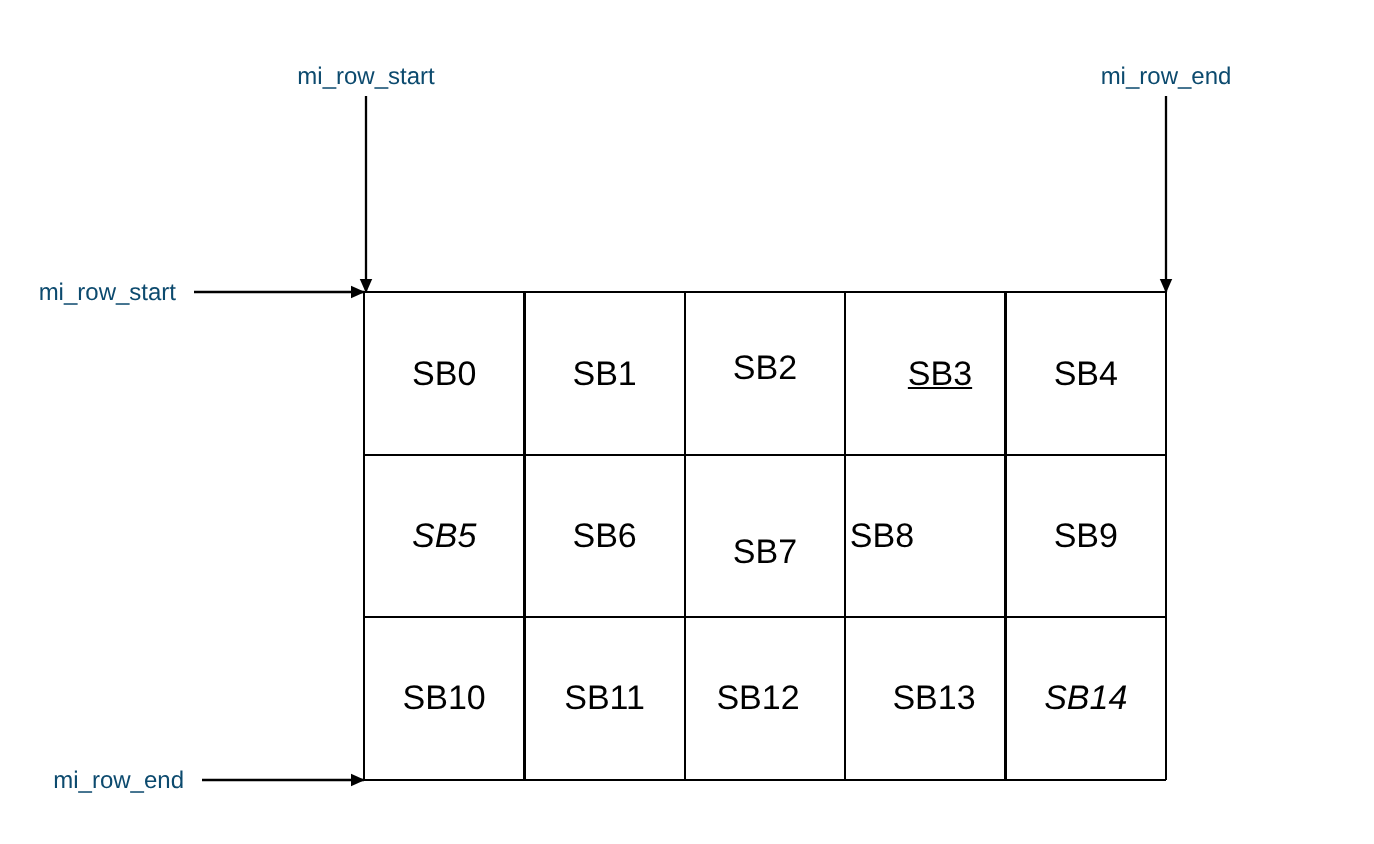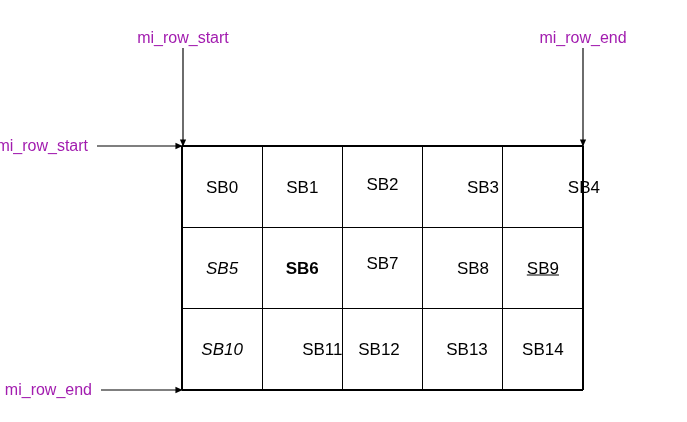--- a/index.html
+++ b/index.html
@@ -46,22 +46,22 @@
     font-size: 17px;
     color: #000000;
     text-align: center;
     line-height: 1;
     white-space: nowrap;
     transform: translate(-50%, -50%);
   }
   .anno-label {
     position: absolute;
     font-family: "Liberation Sans", sans-serif;
-    font-size: 16px;
-    color: #a21caf;
+    font-size: 12px;
+    color: #0c4a6e;
     white-space: nowrap;
     line-height: 1;
   }
   .anno-label.center {
     transform: translate(-50%, -50%);
   }
   .anno-label.right-of {
     transform: translate(-100%, -50%);
   }
 </style>
@@ -93,32 +93,32 @@
         <line x1="583" y1="48" x2="583" y2="146" class="conn-line" marker-end="url(#arrowhead)"></line>
         <line x1="97" y1="146" x2="182" y2="146" class="conn-line" marker-end="url(#arrowhead)"></line>
         <line x1="101" y1="390" x2="182" y2="390" class="conn-line" marker-end="url(#arrowhead)"></line>
       </g>
   </svg>
 
   <div id="cell-labels">
       <div class="cell-label" style="left: 222.1px; top: 186.667px;">SB0</div>
       <div class="cell-label" style="left: 302.3px; top: 186.667px;">SB1</div>
       <div class="cell-label" style="left: 382.5px; top: 184px;">SB2</div>
-      <div class="cell-label" style="left: 483px; top: 186.667px;">SB3</div>
-      <div class="cell-label" style="left: 542.9px; top: 186.667px; margin-left: 41px;">SB4</div>
+      <div class="cell-label" style="left: 470px; top: 186.667px; text-decoration: underline;">SB3</div>
+      <div class="cell-label" style="left: 542.9px; top: 186.667px;">SB4</div>
       <div class="cell-label" style="left: 222.1px; top: 268px; font-style: italic;">SB5</div>
-      <div class="cell-label" style="left: 302.3px; top: 268px; font-weight: bold;">SB6</div>
-      <div class="cell-label" style="left: 382.5px; top: 263px;">SB7</div>
-      <div class="cell-label" style="left: 473px; top: 268px;">SB8</div>
-      <div class="cell-label" style="left: 542.9px; top: 268px; text-decoration: underline;">SB9</div>
-      <div class="cell-label" style="left: 222.1px; top: 349.333px; font-style: italic;">SB10</div>
-      <div class="cell-label" style="left: 302.3px; top: 349.333px; margin-left: 20px;">SB11</div>
+      <div class="cell-label" style="left: 302.3px; top: 268px;">SB6</div>
+      <div class="cell-label" style="left: 382.5px; top: 276px;">SB7</div>
+      <div class="cell-label" style="left: 441px; top: 268px;">SB8</div>
+      <div class="cell-label" style="left: 542.9px; top: 268px;">SB9</div>
+      <div class="cell-label" style="left: 222.1px; top: 349.333px;">SB10</div>
+      <div class="cell-label" style="left: 302.3px; top: 349.333px;">SB11</div>
       <div class="cell-label" style="left: 379px; top: 349.333px;">SB12</div>
       <div class="cell-label" style="left: 467px; top: 349.333px;">SB13</div>
-      <div class="cell-label" style="left: 542.9px; top: 349.333px;">SB14</div>
+      <div class="cell-label" style="left: 542.9px; top: 349.333px; font-style: italic;">SB14</div>
     </div>
   <div id="anno-labels">
       <div class="anno-label center" style="left: 183px; top: 38px;">mi_row_start</div>
       <div class="anno-label center" style="left: 583px; top: 38px;">mi_row_end</div>
       <div class="anno-label right-of" style="left: 88px; top: 146px;">mi_row_start</div>
       <div class="anno-label right-of" style="left: 92px; top: 390px;">mi_row_end</div>
     </div>
 
 </div>
 

